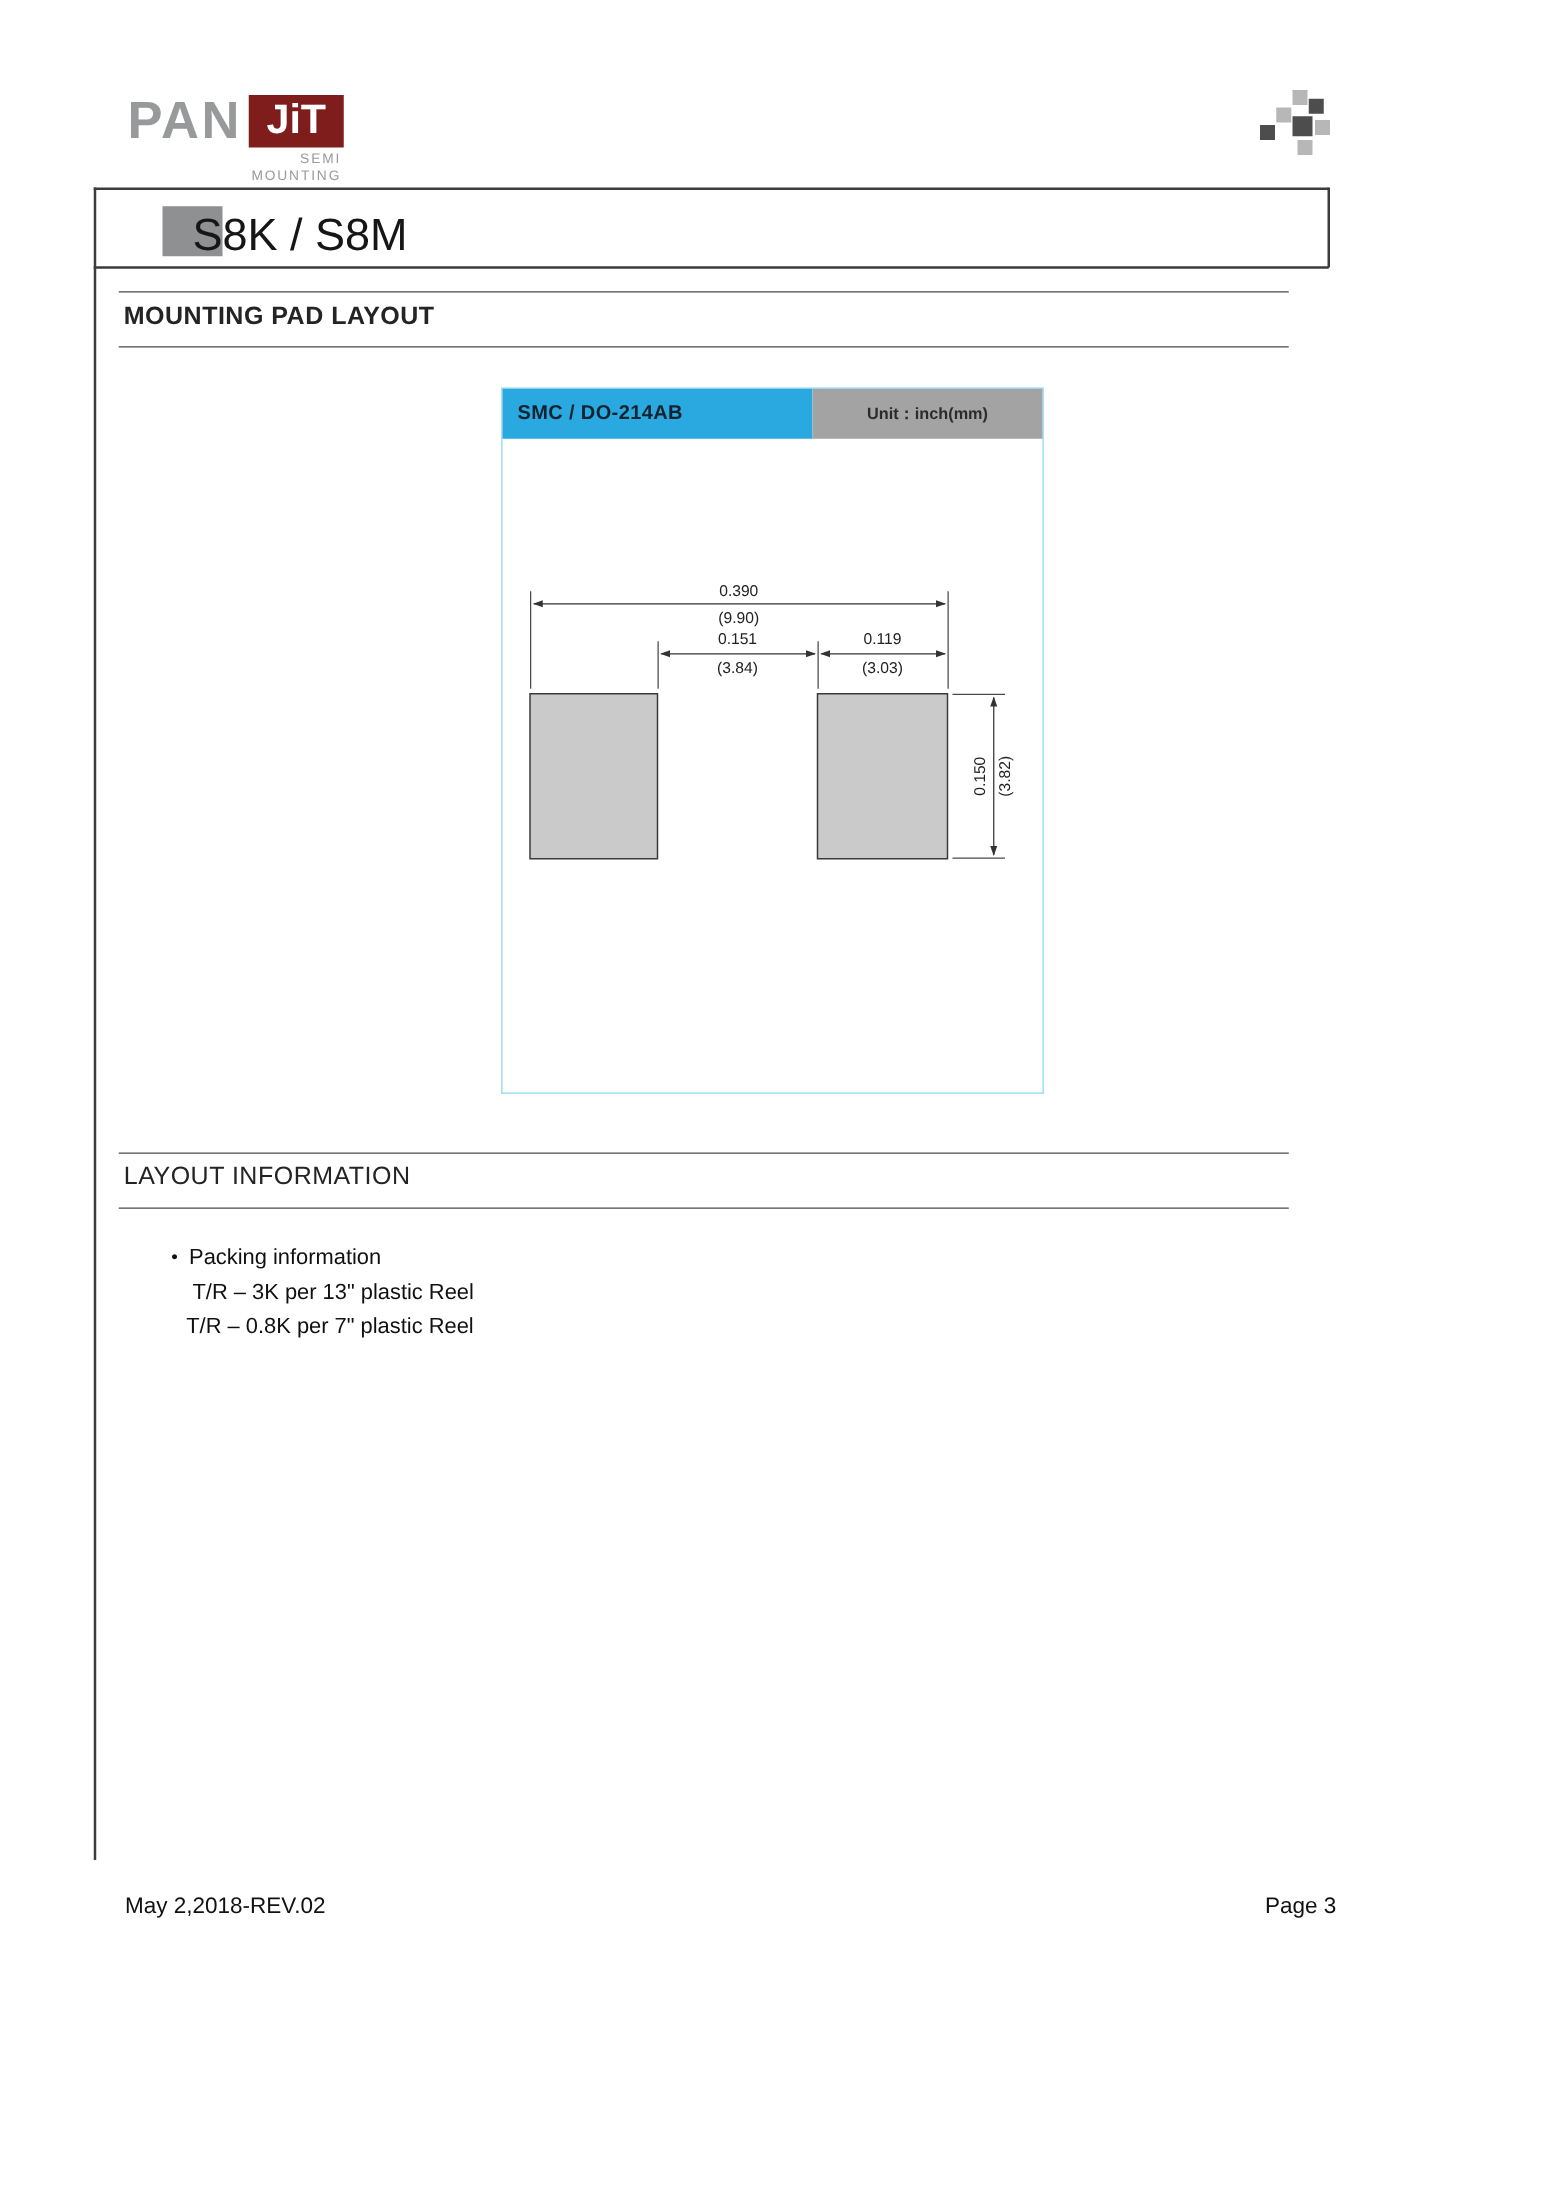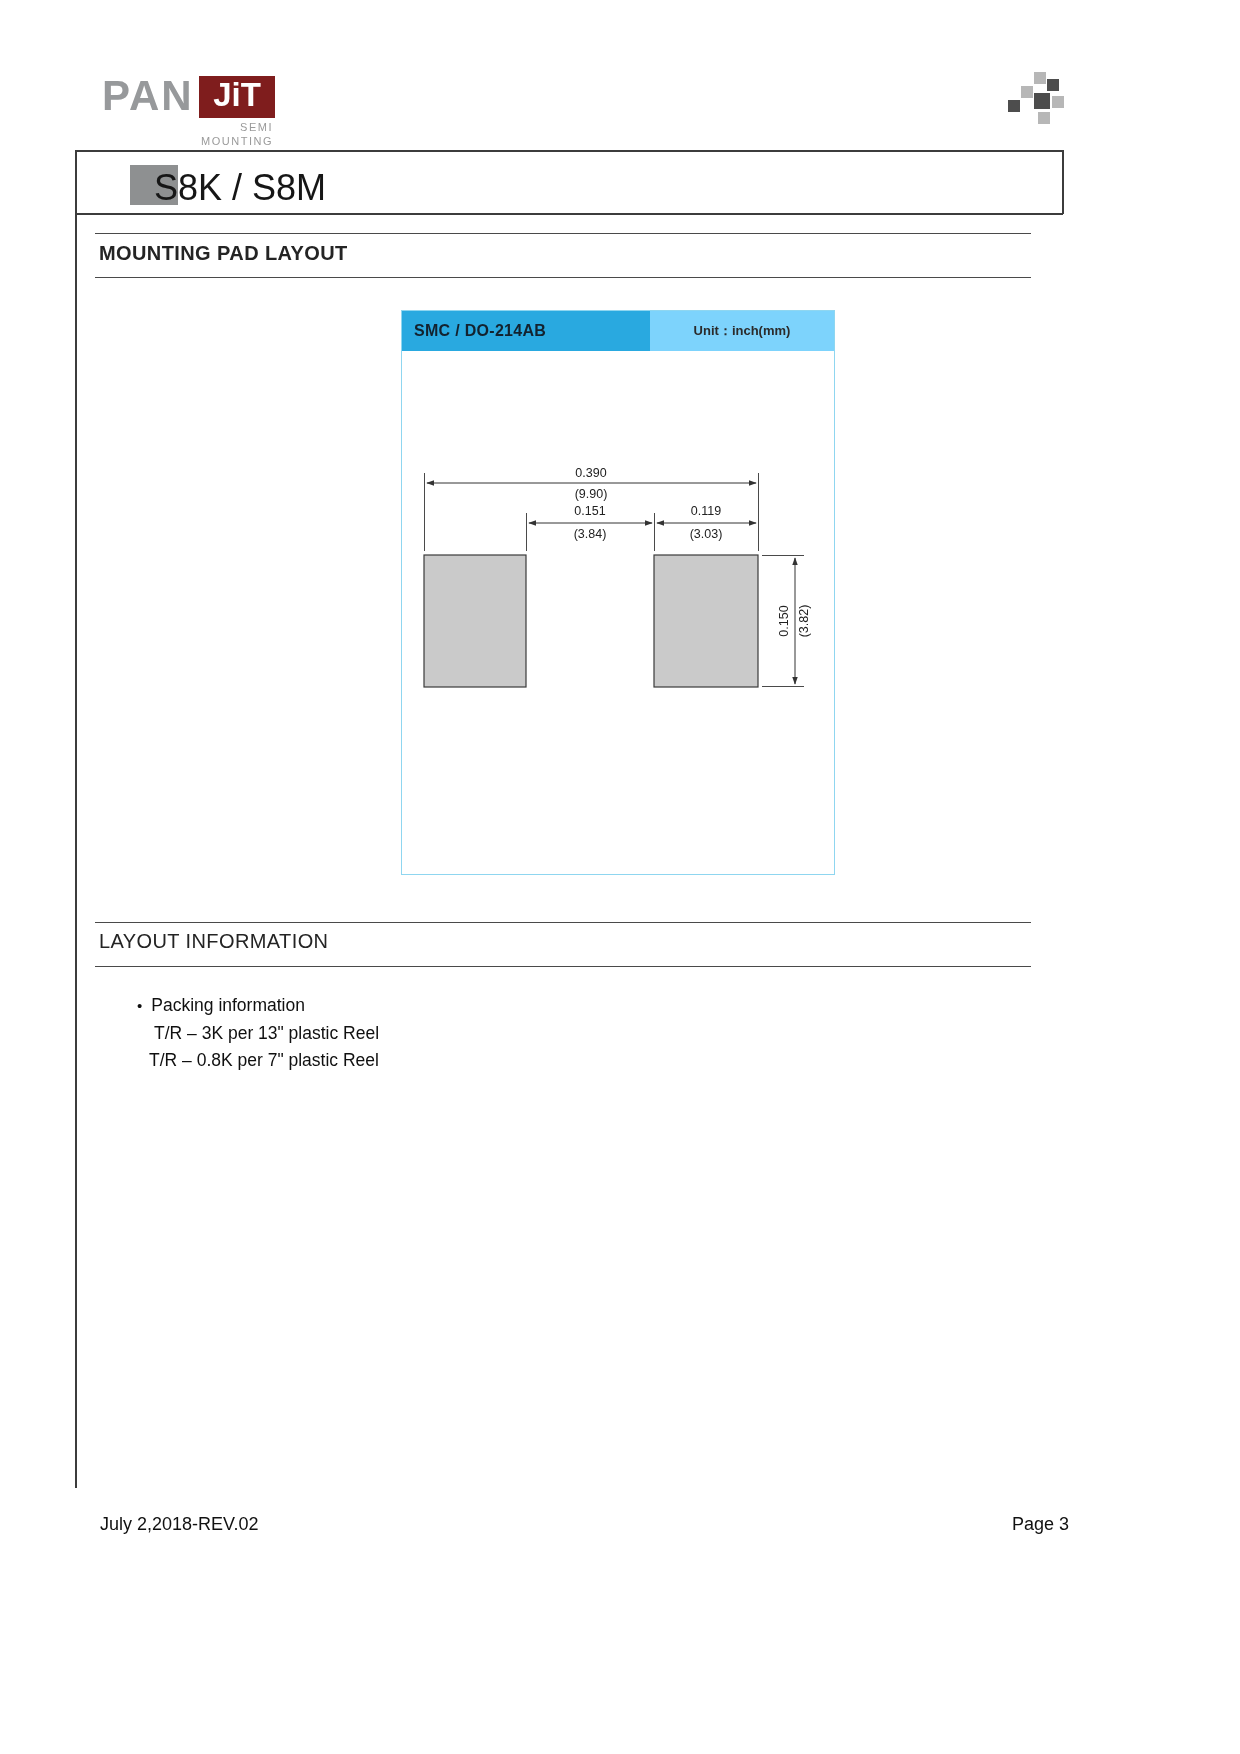--- a/index.html
+++ b/index.html
@@ -57,21 +57,21 @@
 
 <div class="hline thin" style="left:95px; top:233px; width:936px;"></div>
 <div class="section-title" style="left:99px; top:242px;font-weight:bold;">MOUNTING PAD LAYOUT</div>
 <div class="hline thin" style="left:95px; top:277px; width:936px;"></div>
 
 <div class="abs" style="left:381px; top:310px; width:434px; height:565px; border:1px solid #8fd6f0; background:#ffffff;">
   <div style="display:flex; height:40px;">
     <div style="width:248px; background:#29a9e0; display:flex; align-items:center; padding-left:12px;">
       <span style="font-size:16px; font-weight:bold; color:#13222e; letter-spacing:0.3px;">SMC / DO-214AB</span>
     </div>
-    <div style="flex:1; background:#7dd3fc; display:flex; align-items:center; justify-content:center;">
+    <div style="flex:1; background:#a3a3a3; display:flex; align-items:center; justify-content:center;">
       <span style="font-size:13px; font-weight:bold; color:#2b2b2b;">Unit：inch(mm)</span>
     </div>
   </div>
 
   <svg width="432" height="537" viewBox="0 0 432 537" style="display:block;">
     <defs>
       <marker id="arrow" viewBox="0 0 10 10" refX="9" refY="5" markerWidth="8" markerHeight="8" orient="auto-start-reverse">
         <path d="M 0 1.5 L 10 5 L 0 8.5 z" fill="#333"></path>
       </marker>
     </defs>
@@ -115,14 +115,14 @@
 
 <div class="abs body-text" style="left:117px; top:995px;">
   <div style="display:flex; align-items:center; gap:9px;">
     <span style="font-size:15px;">•</span>
     <span>Packing information</span>
   </div>
   <div style="margin:7px 0 0 17px;">T/R – 3K per 13" plastic Reel</div>
   <div style="margin:6px 0 0 12px;">T/R – 0.8K per 7" plastic Reel</div>
 </div>
 
-<div class="abs" style="left:80px; top:1514px; font-size:18px; color:#111;">July 2,2018-REV.02</div>
+<div class="abs" style="left:80px; top:1514px; font-size:18px; color:#111;">May 2,2018-REV.02</div>
 <div class="abs" style="left:992px; top:1514px; font-size:18px; color:#111;">Page 3</div>
 
 </body></html>

